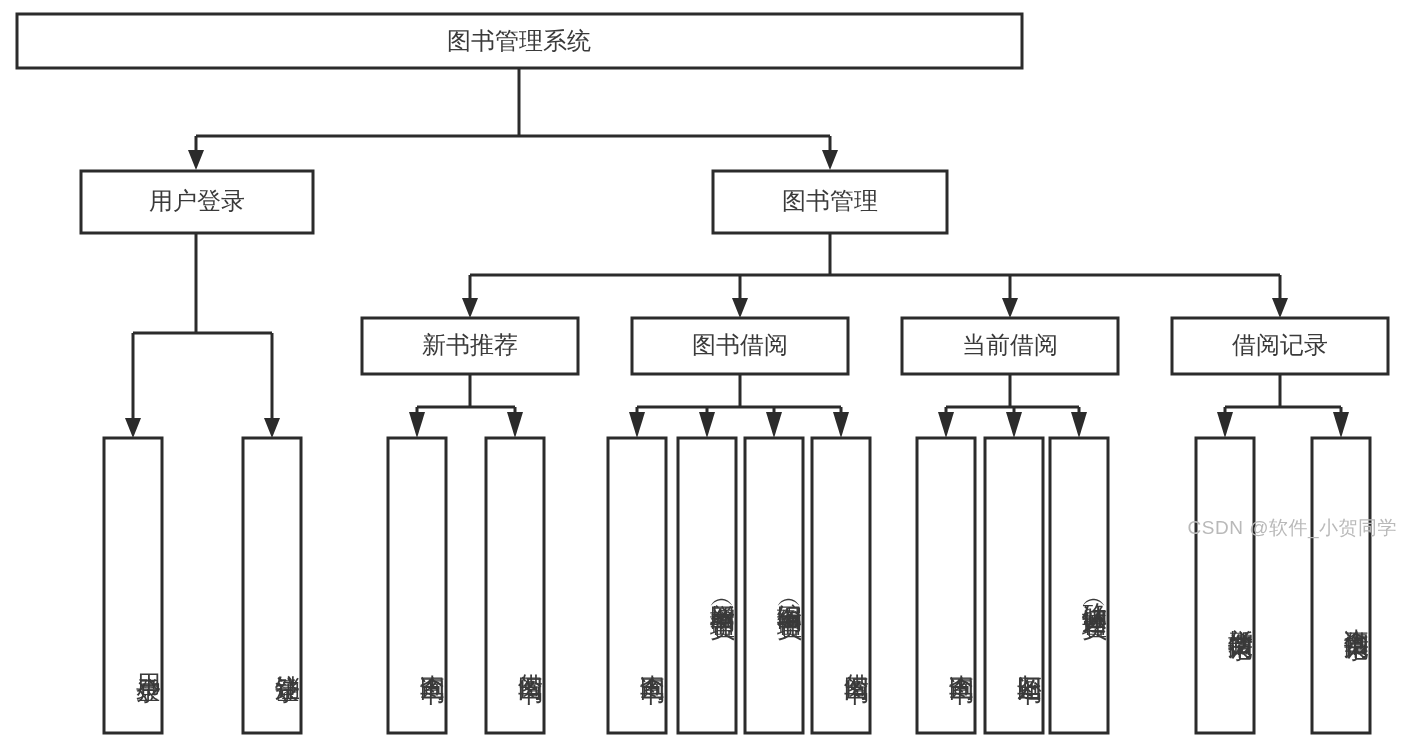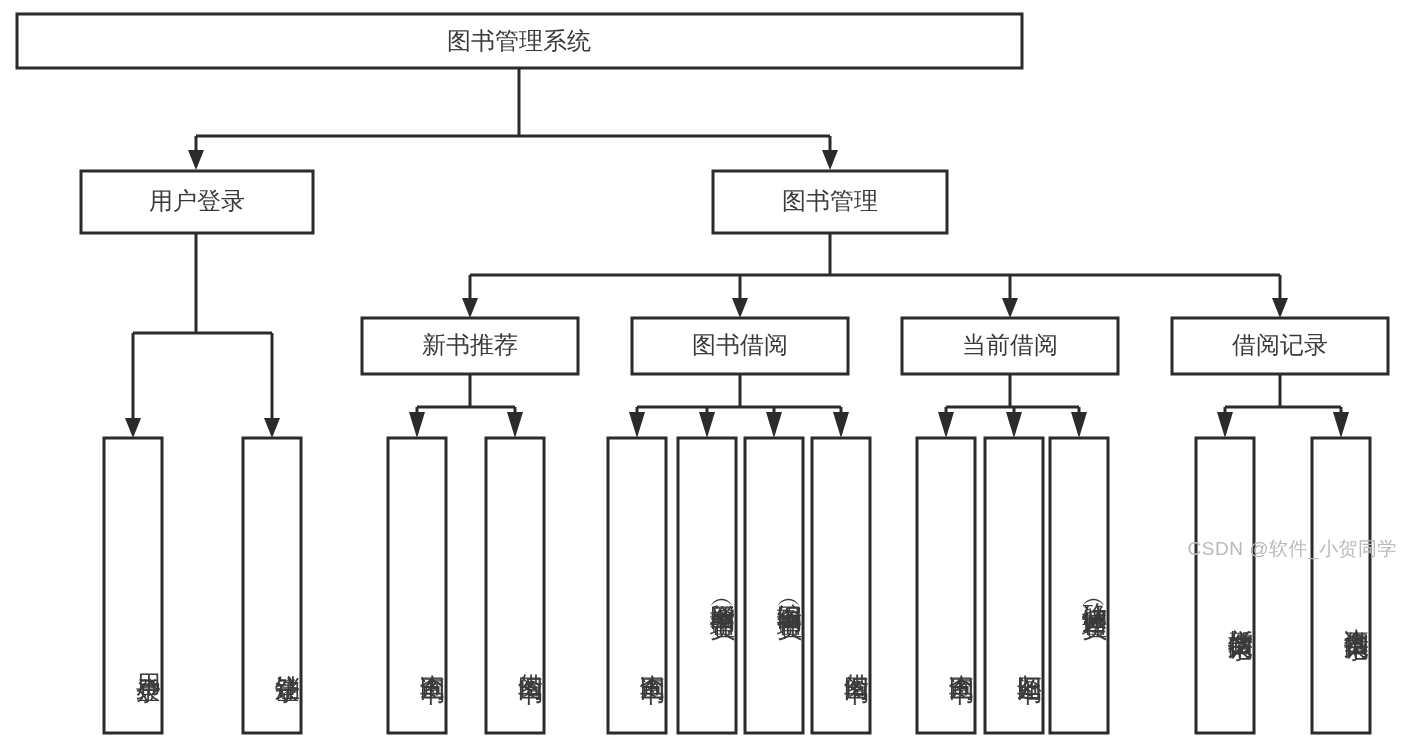--- a/index.html
+++ b/index.html
@@ -62,21 +62,21 @@
     display: flex;
     align-items: flex-start;
     justify-content: center;
     white-space: nowrap;
     pointer-events: none;
     user-select: none;
   }
   .watermark {
     position: absolute;
     right: 8px;
-    bottom: 0;
+    bottom: 21px;
     font-family: "Liberation Sans", "DejaVu Sans", sans-serif;
     font-size: 19px;
     color: #b9b9b9;
     white-space: nowrap;
     letter-spacing: 0.5px;
   }
 </style>
 </head>
 <body>
 

